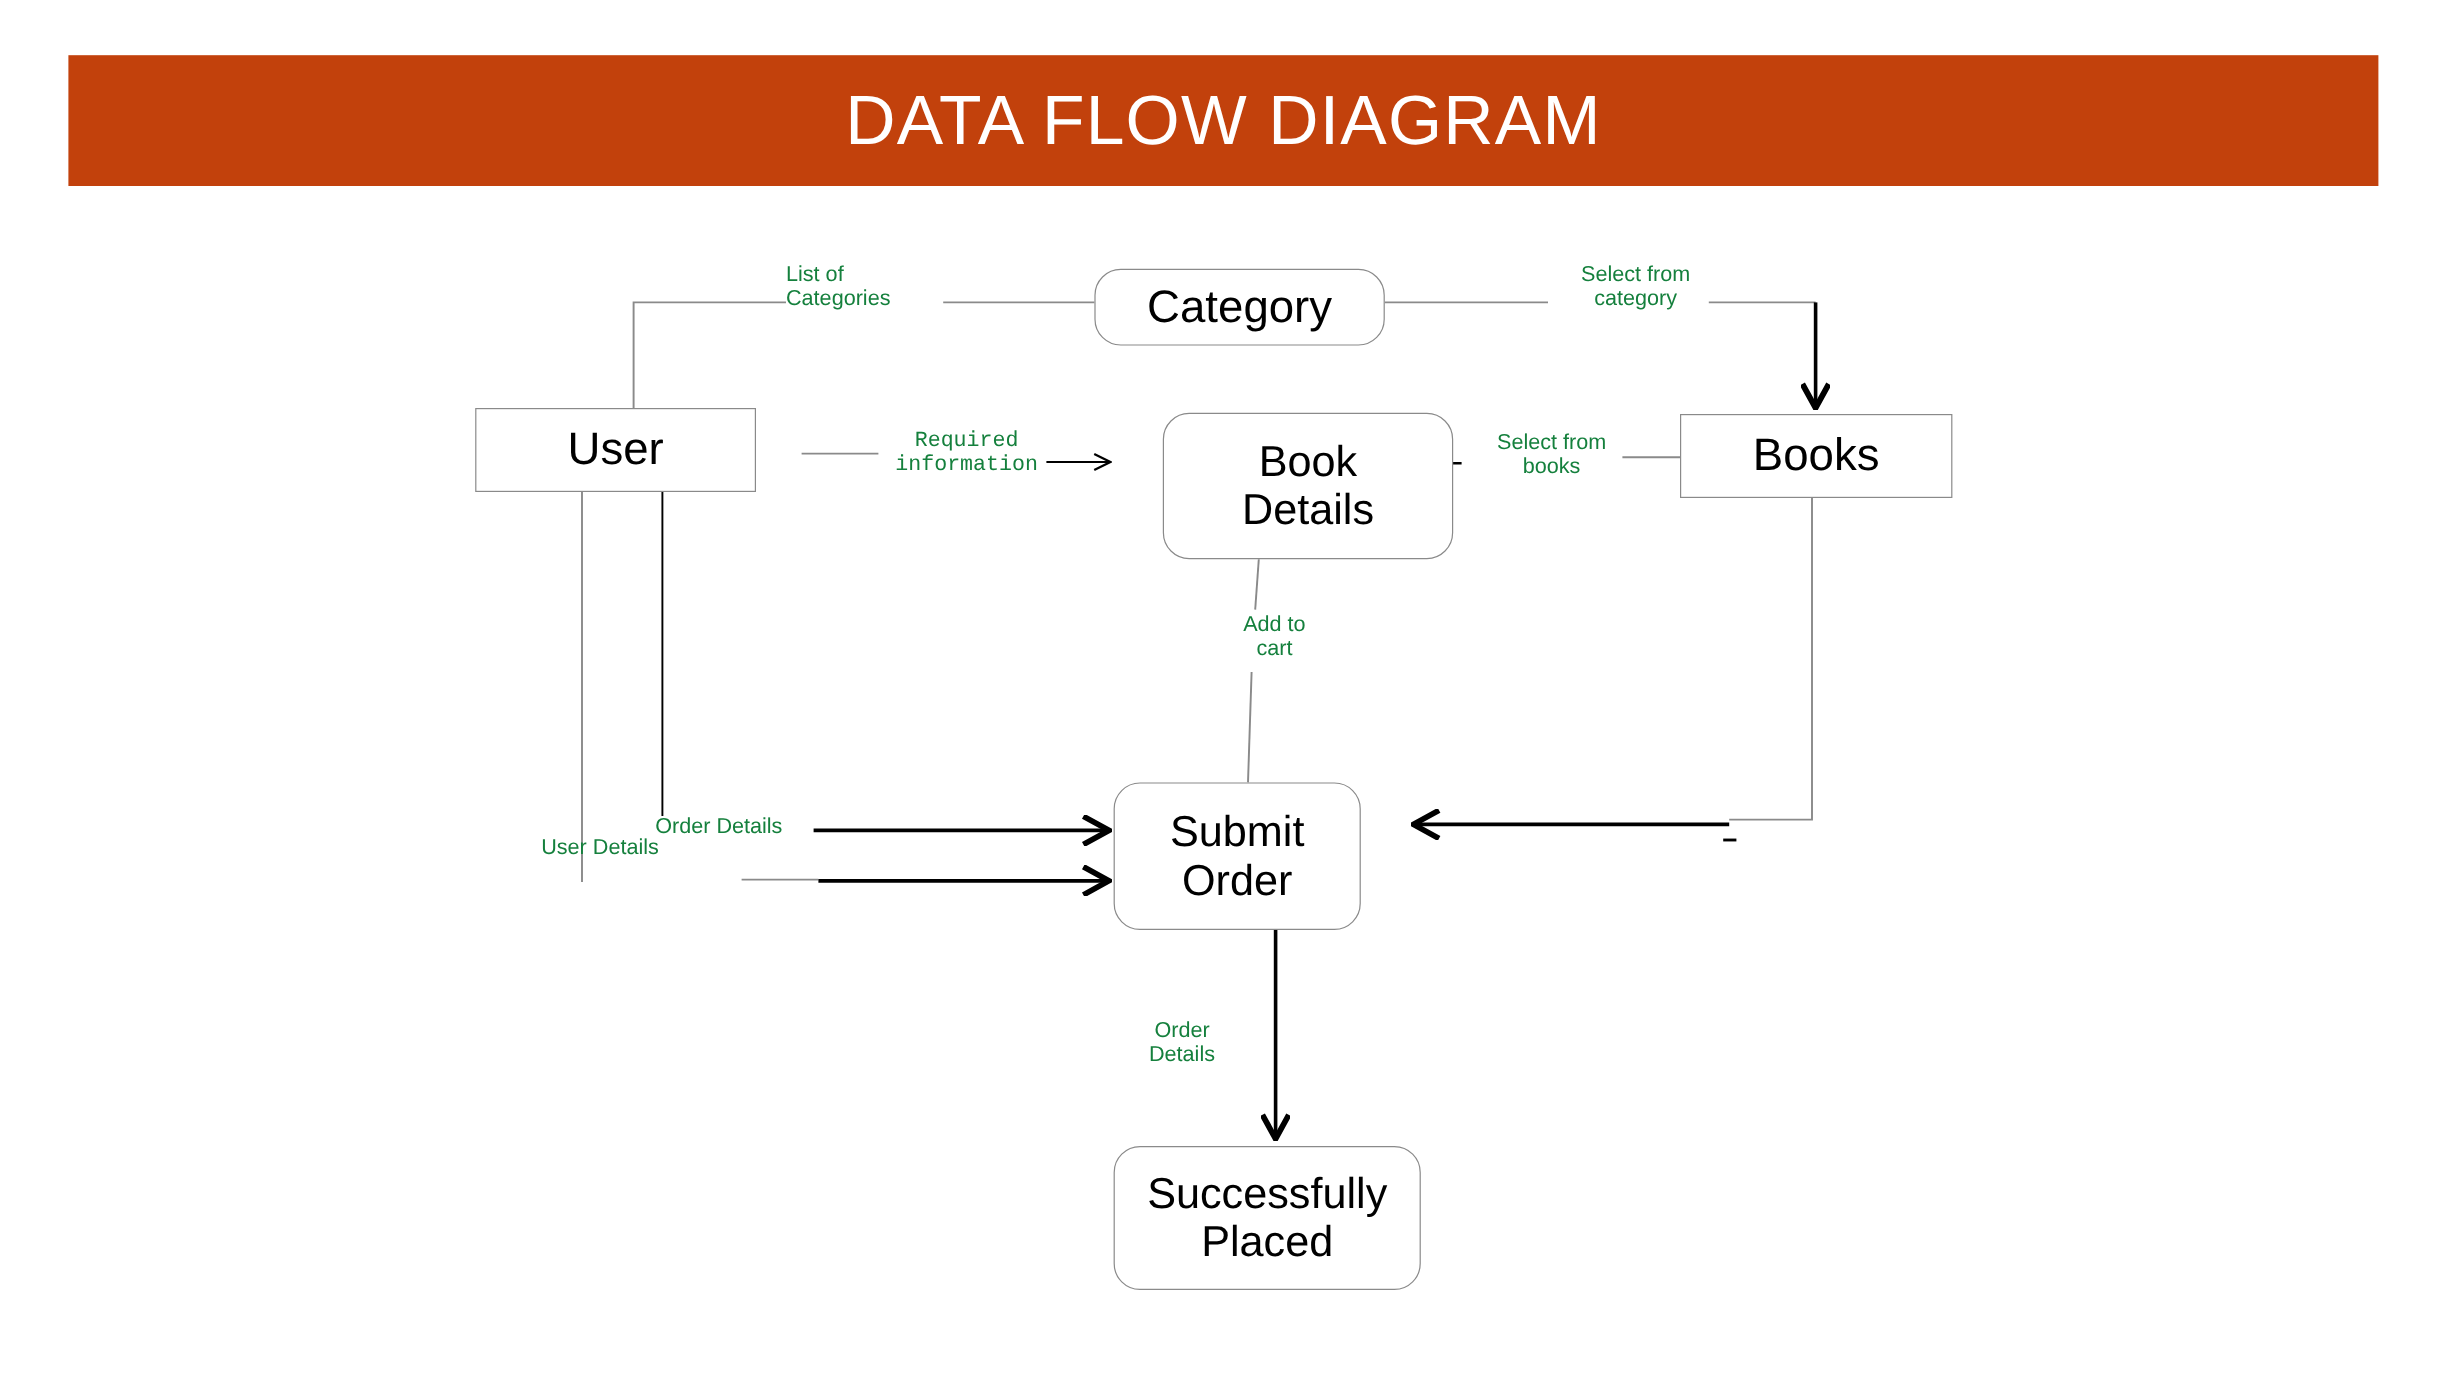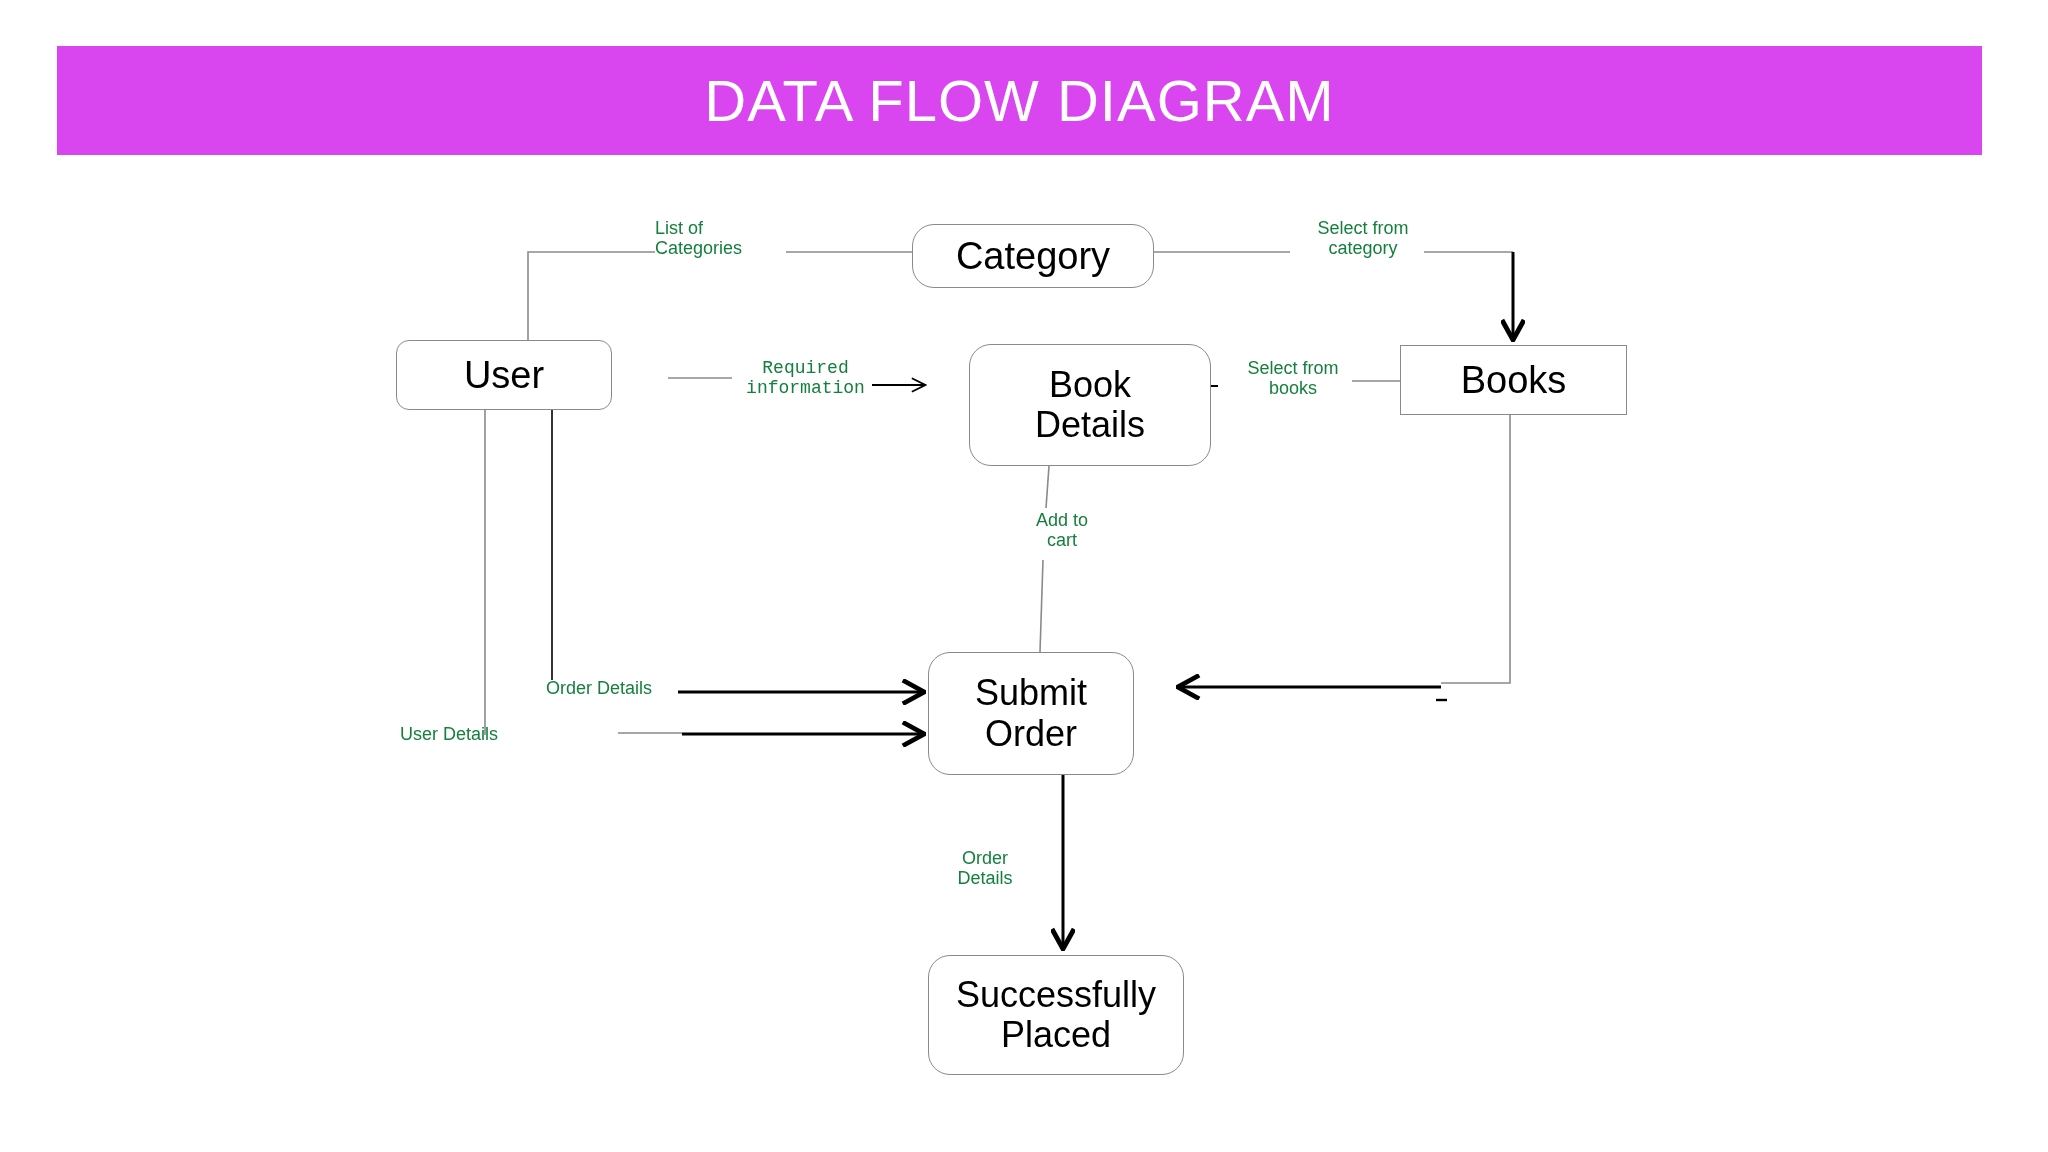--- a/index.html
+++ b/index.html
@@ -16,21 +16,21 @@
     color: #000000;
   }
 
   
   #header-banner {
     position: absolute;
     left: 57px;
     top: 46px;
     width: 1925px;
     height: 109px;
-    background: #d946ef;
+    background: #c2410c;
     display: flex;
     align-items: center;
     justify-content: center;
   }
   #header-title {
     color: #ffffff;
     font-size: 58px;
     font-weight: 400;
     letter-spacing: 1px;
     font-family: "Liberation Sans", sans-serif;
@@ -66,21 +66,21 @@
     line-height: 1.12;
     font-family: "Liberation Sans", sans-serif;
     font-size: 36px;
     color: #000000;
     z-index: 3;
   }
   .node.rounded { border-radius: 22px; }
   .node.square  { border-radius: 0; }
 
   #node-category       { left: 912px;  top: 224px; width: 242px; height: 64px;  font-size: 38px; }
-  #node-user           { left: 396px;  top: 340px; width: 216px; height: 70px;  font-size: 38px; border-radius: 13px; }
+  #node-user           { left: 396px;  top: 340px; width: 234px; height: 70px;  font-size: 38px; }
   #node-book-details   { left: 928px;  top: 344px; width: 242px; height: 122px; margin-left: 41px; }
   #node-books          { left: 1400px; top: 345px; width: 227px; height: 70px;  font-size: 38px; }
   #node-submit-order   { left: 928px;  top: 652px; width: 206px; height: 123px; }
   #node-success        { left: 928px;  top: 955px; width: 256px; height: 120px; }
 
   
   .edge-label {
     position: absolute;
     font-family: "Liberation Sans", sans-serif;
     font-size: 18px;
@@ -91,21 +91,21 @@
     z-index: 4;
     background: transparent;
   }
 
   #label-list-of-categories { left: 655px;  top: 218px; width: 130px; text-align: left; }
   #label-select-from-category { left: 1288px; top: 218px; width: 150px; }
   #label-required-information { left: 728px;  top: 358px; width: 155px; font-family: Liberation Mono, monospace; }
   #label-select-from-books  { left: 1218px; top: 358px; width: 150px; }
   #label-add-to-cart        { left: 1012px; top: 510px; width: 100px; }
   #label-order-details-1    { left: 452px;  top: 678px; width: 200px; text-align: right; }
-  #label-user-details       { left: 400px;  top: 724px; width: 200px; text-align: left; }
+  #label-user-details       { left: 400px;  top: 696px; width: 200px; text-align: center; }
   #label-order-details-2    { left: 920px;  top: 848px; width: 130px; }
 </style>
 </head>
 <body>
 
 <div id="header-banner">
   <span id="header-title">DATA FLOW DIAGRAM</span>
 </div>
 
 <div id="diagram-canvas">

